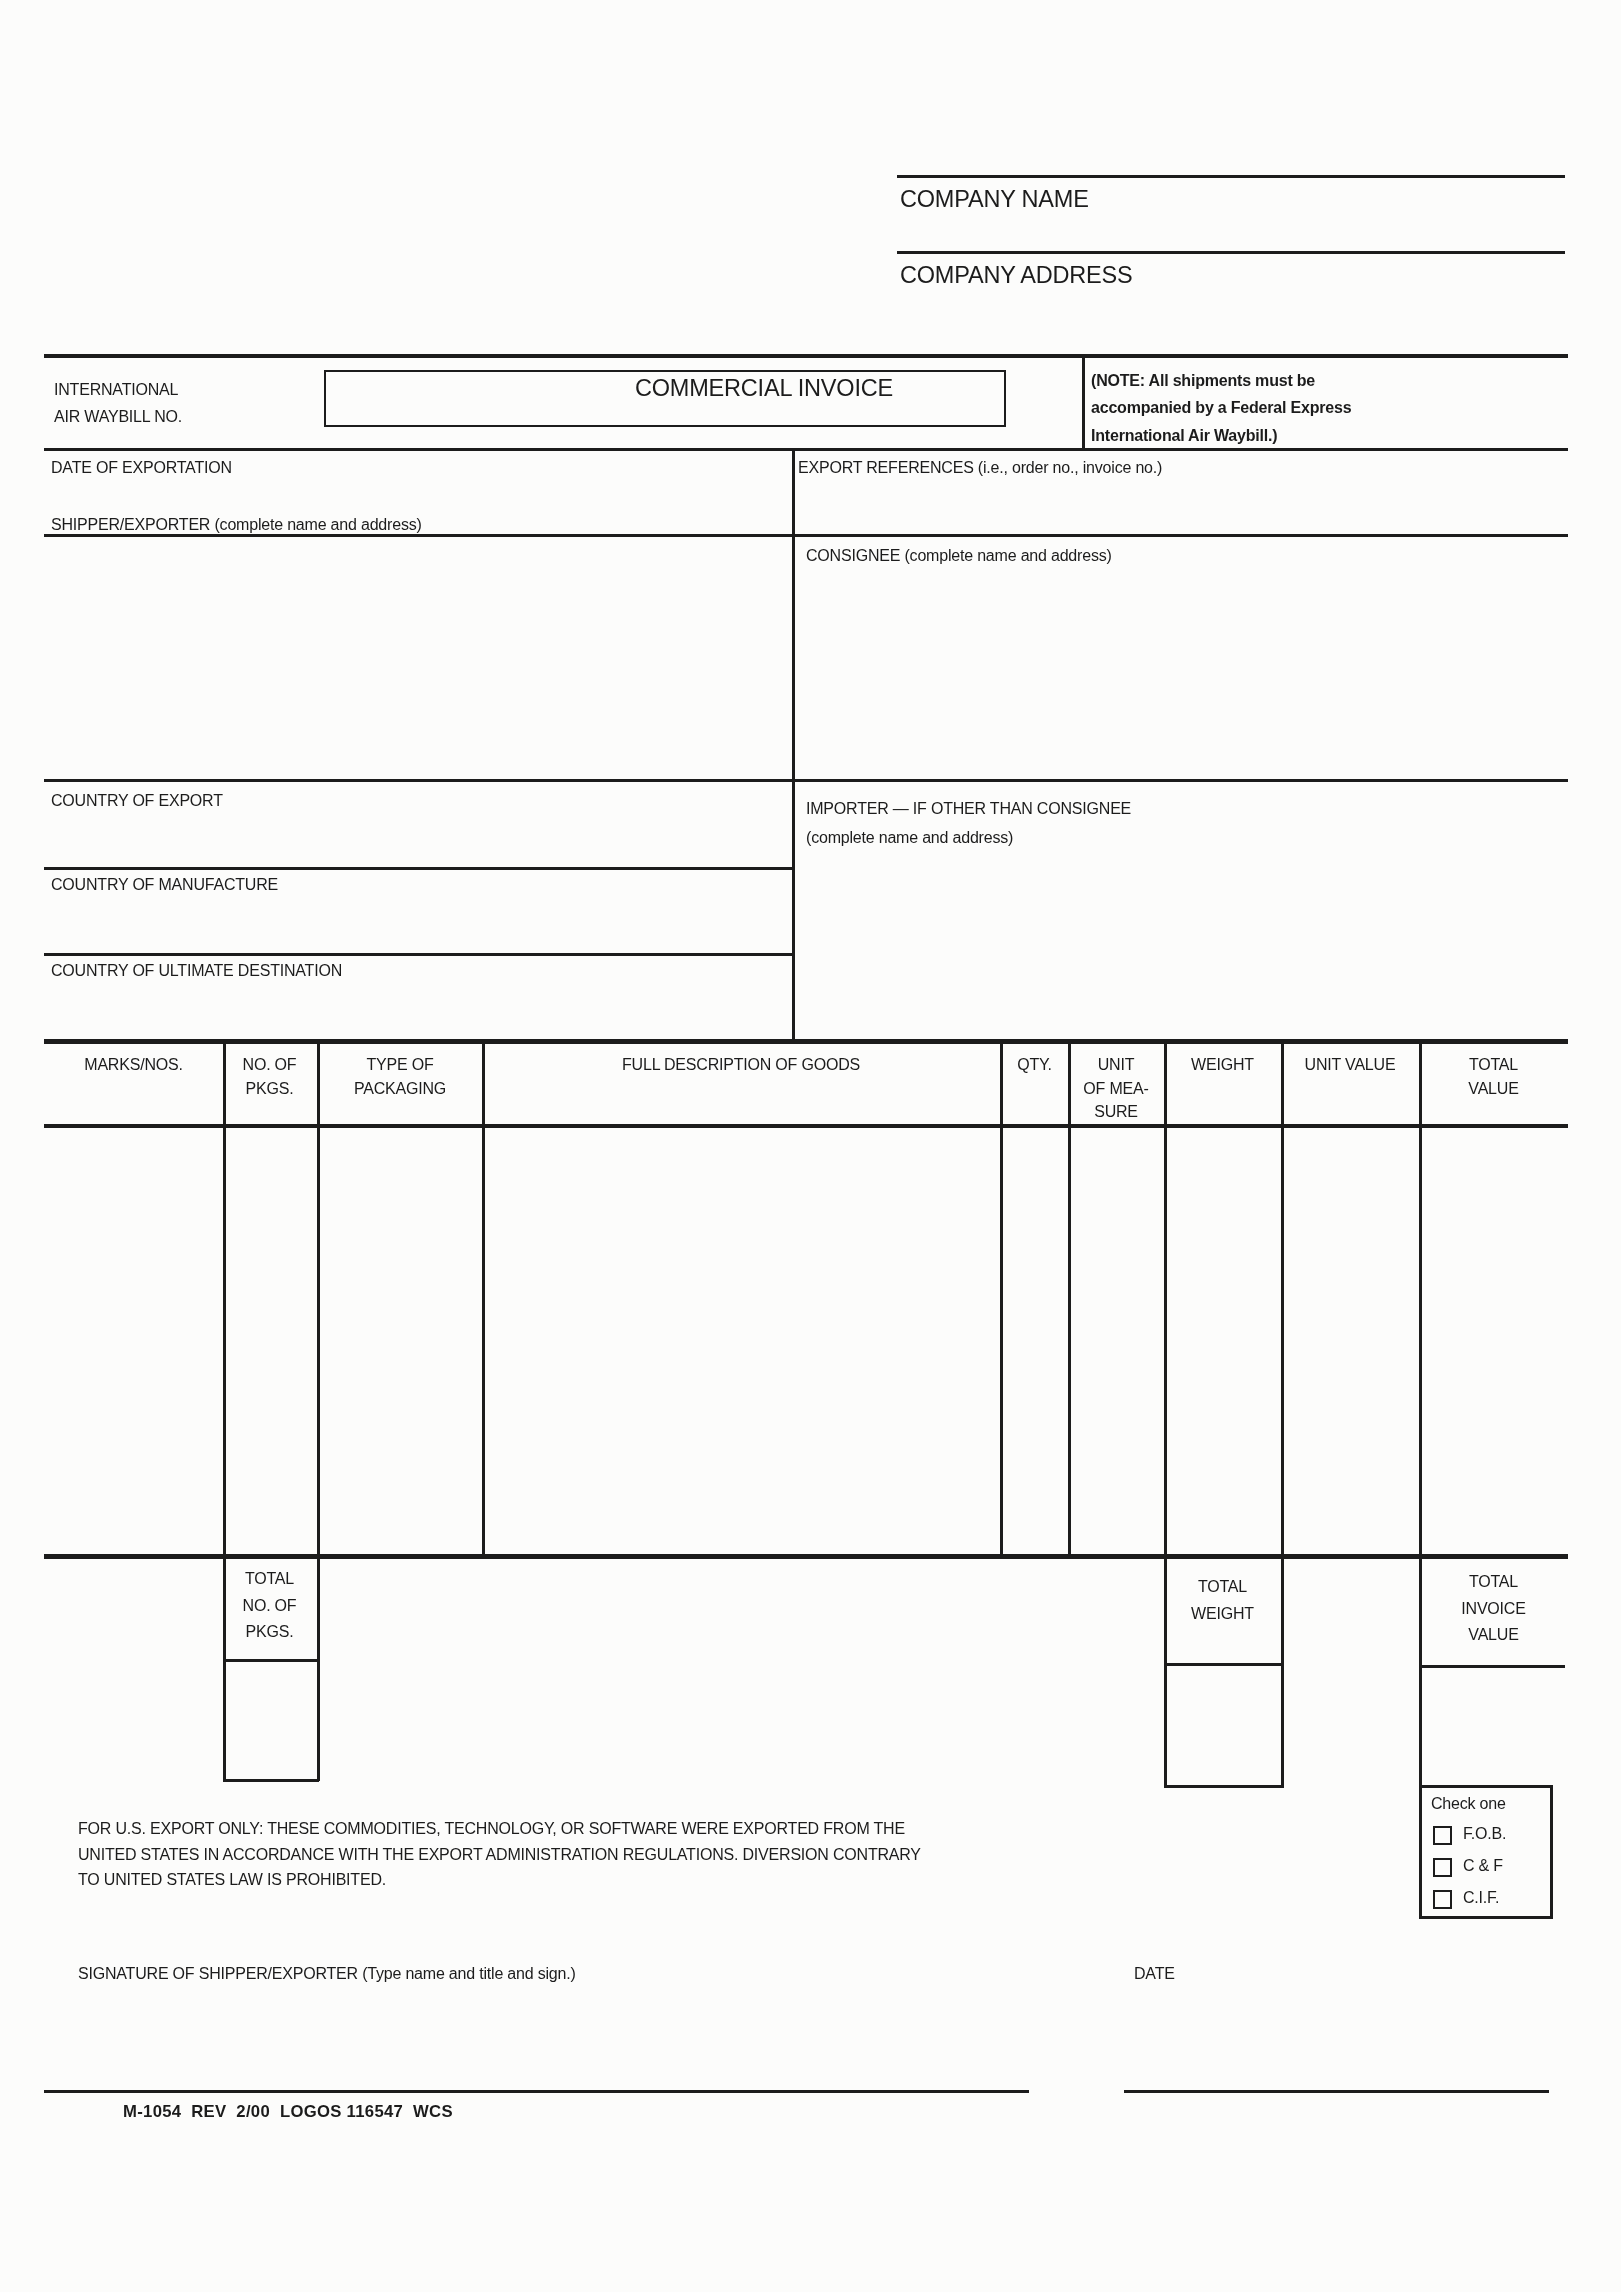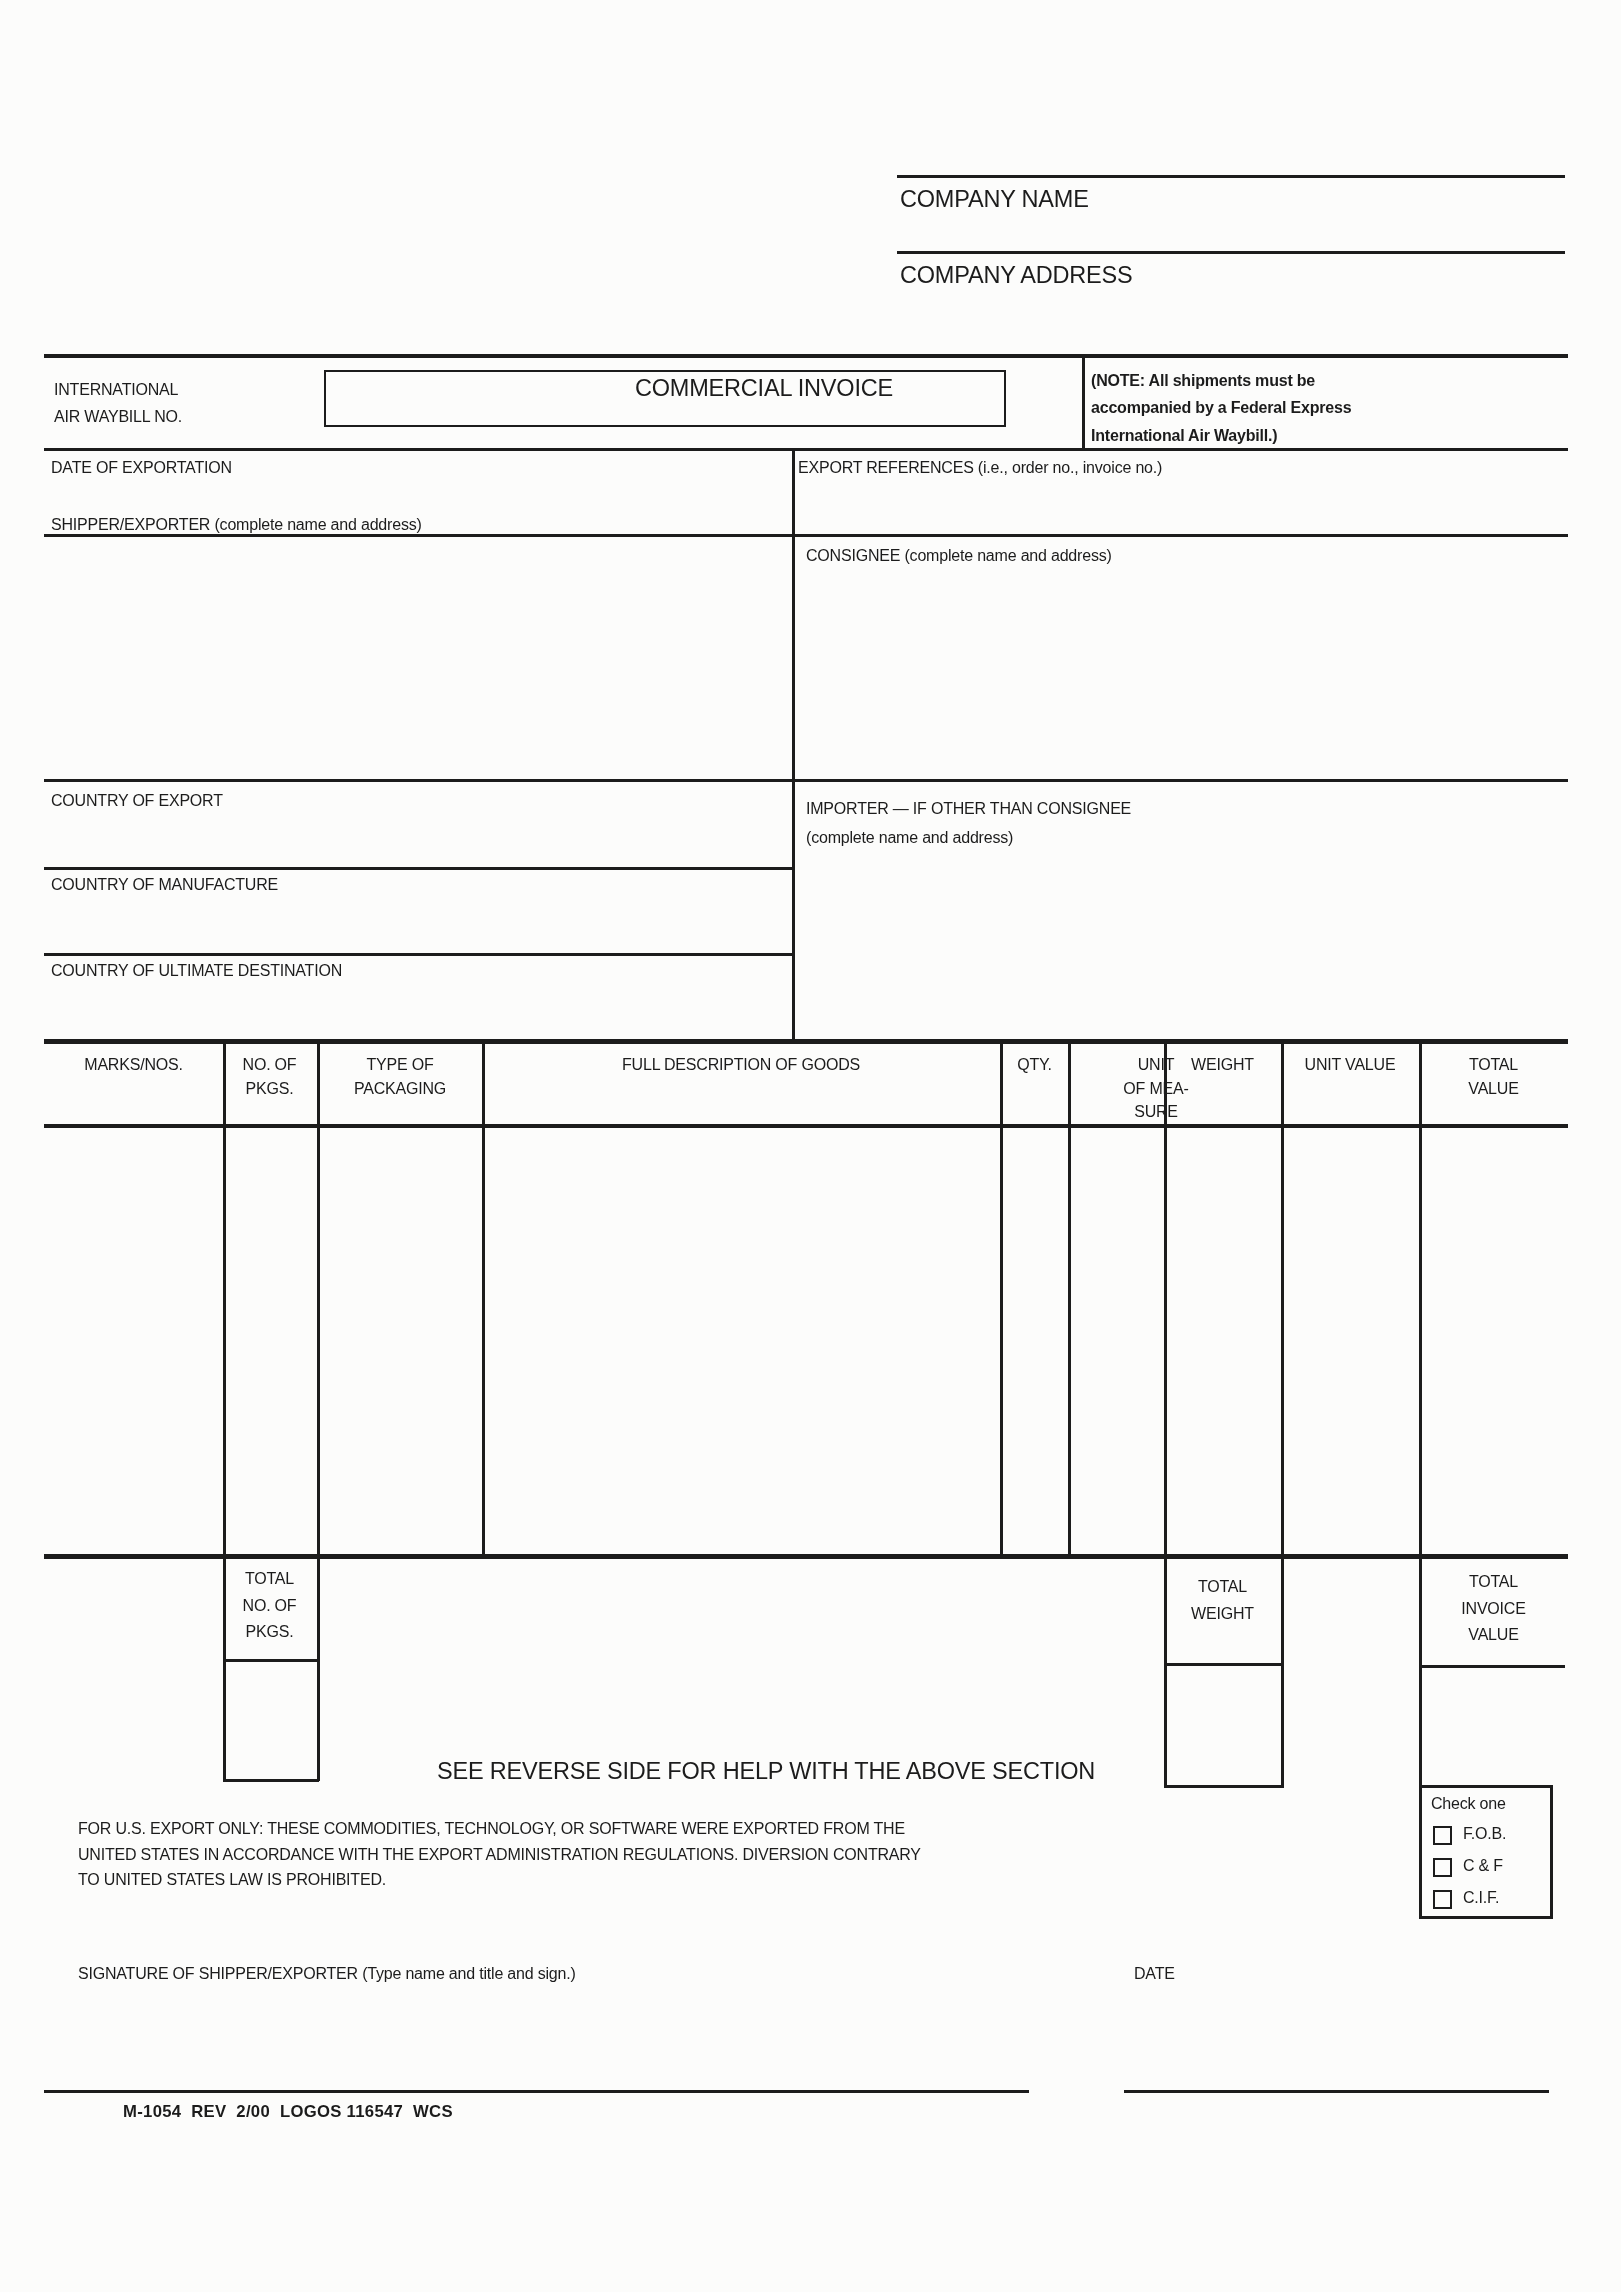--- a/index.html
+++ b/index.html
@@ -93,21 +93,21 @@
   <div class="vline" style="left:1281px; top:1039px; height:749px;"></div>
   <div class="vline" style="left:1419px; top:1039px; height:880px;"></div>
 
   <div class="t pre ctr lh24" style="left:44px;   top:1053px; width:179px;">MARKS/NOS.</div>
   <div class="t pre ctr lh24" style="left:223px;  top:1053px; width:93px;">NO. OF
 PKGS.</div>
   <div class="t pre ctr lh24" style="left:317px;  top:1053px; width:166px;">TYPE OF
 PACKAGING</div>
   <div class="t pre ctr lh24" style="left:482px;  top:1053px; width:518px;">FULL DESCRIPTION OF GOODS</div>
   <div class="t pre ctr lh24" style="left:1000px; top:1053px; width:69px;">QTY.</div>
-  <div class="t pre ctr lh24" style="left:1068px; top:1053px; width:96px;padding-left:40px;">UNIT
+  <div class="t pre ctr lh24" style="left:1068px; top:1053px; width:96px;">UNIT
 OF MEA-
 SURE</div>
   <div class="t pre ctr lh24" style="left:1164px; top:1053px; width:117px;">WEIGHT</div>
   <div class="t pre ctr lh24" style="left:1281px; top:1053px; width:138px;">UNIT VALUE</div>
   <div class="t pre ctr lh24" style="left:1419px; top:1053px; width:149px;">TOTAL
 VALUE</div>
 
   <div class="hot" style="left:44px;   top:1127px; width:176px; height:423px;"></div>
   <div class="hot" style="left:226px;  top:1127px; width:87px;  height:423px;"></div>
   <div class="hot" style="left:320px;  top:1127px; width:160px; height:423px;"></div>
@@ -130,21 +130,20 @@
   <div class="hline" style="left:1164px; top:1663px; width:120px;"></div>
   <div class="hline" style="left:1164px; top:1785px; width:120px;"></div>
   <div class="hot" style="left:1167px; top:1667px; width:111px; height:115px;"></div>
 
   <div class="t pre ctr lh27" style="left:1419px; top:1569px; width:149px;">TOTAL
 INVOICE
 VALUE</div>
   <div class="hline" style="left:1419px; top:1665px; width:146px;"></div>
   <div class="hot" style="left:1422px; top:1669px; width:142px; height:113px;"></div>
 
-  <div class="t fs24" style="left:437px; top:1758px;">SEE REVERSE SIDE FOR HELP WITH THE ABOVE SECTION</div>
 
   <div class="hline" style="left:1419px; top:1785px; width:133px;"></div>
   <div class="vline" style="left:1550px; top:1785px; height:134px;"></div>
   <div class="hline" style="left:1419px; top:1916px; width:133px;"></div>
   <div class="t" style="left:1431px; top:1795px;">Check one</div>
 
   <div class="cb" style="left:1433px; top:1826px;"></div>
   <div class="t" style="left:1463px; top:1825px;">F.O.B.</div>
   <div class="cb" style="left:1433px; top:1858px;"></div>
   <div class="t" style="left:1463px; top:1857px;">C &amp; F</div>

